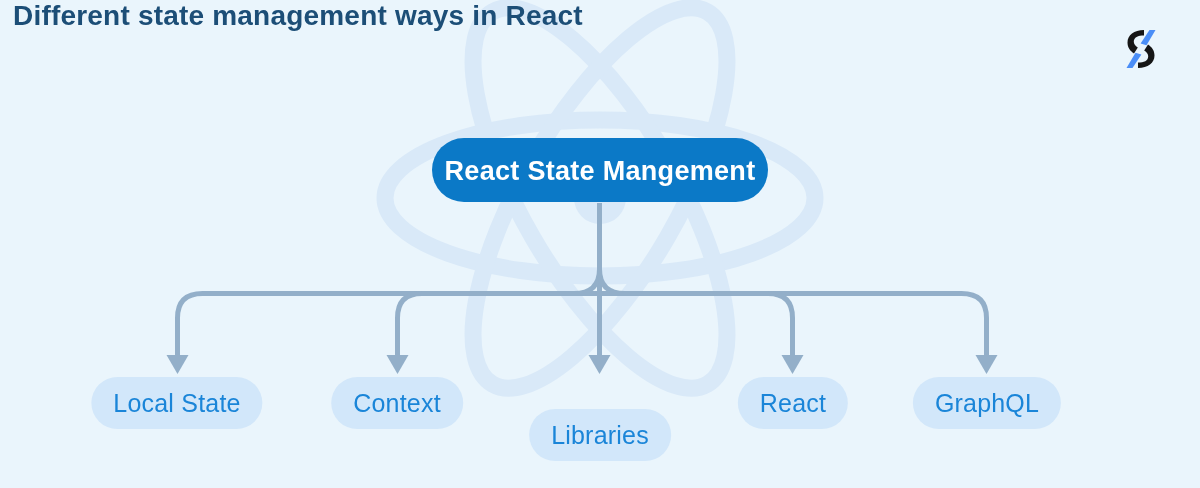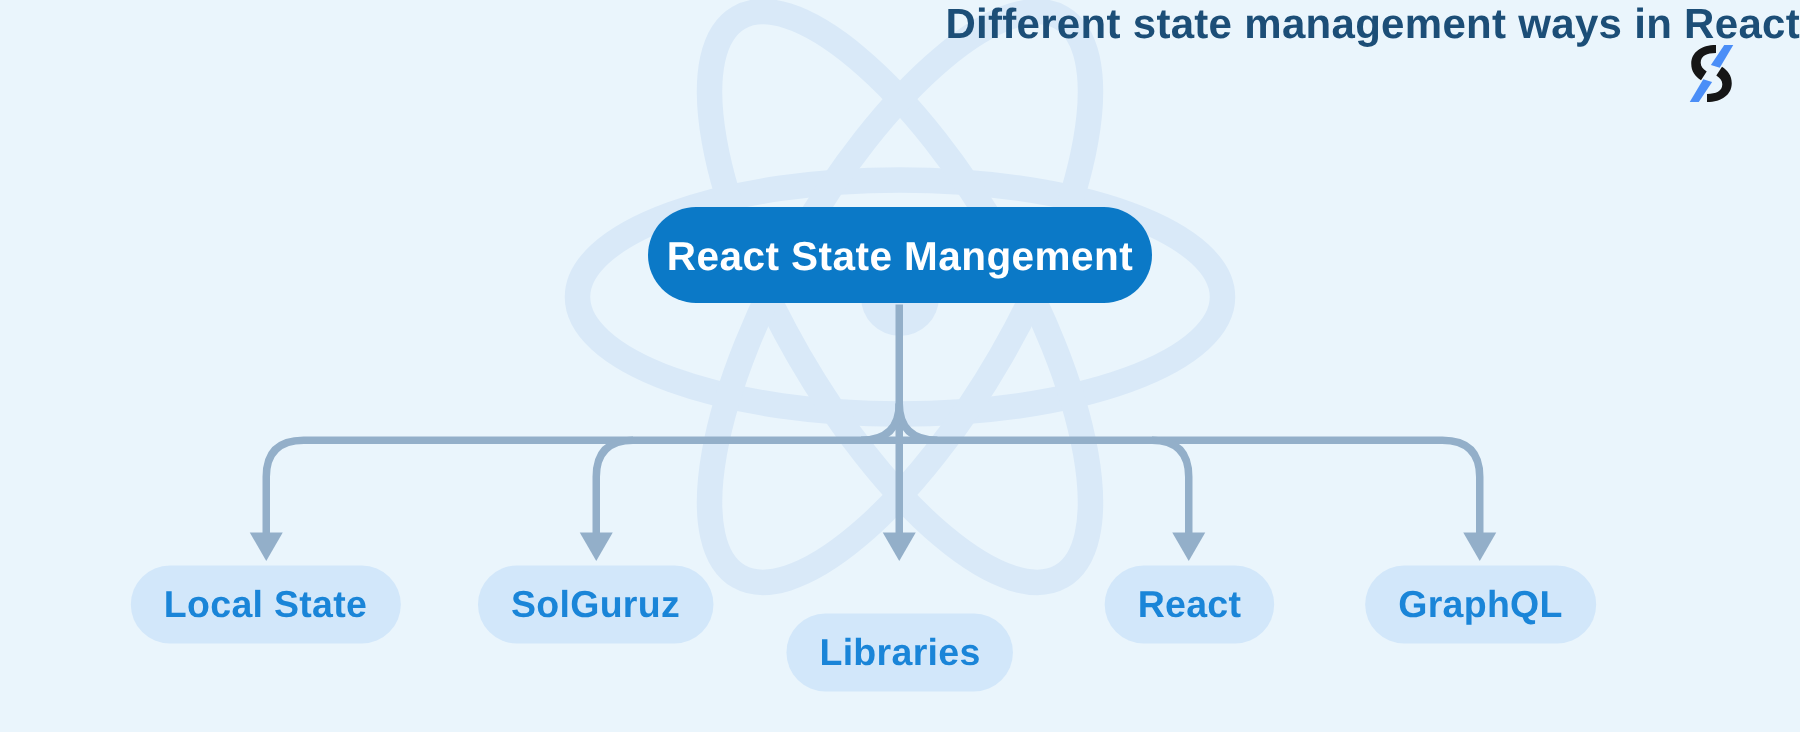--- a/index.html
+++ b/index.html
@@ -12,22 +12,22 @@
   body{font-family:"Liberation Sans", sans-serif;}
   .canvas{
     position:relative; width:1200px; height:488px;
     background:var(--background); overflow:hidden;
   }
   .watermark{position:absolute; left:0; top:0; z-index:0;}
   .watermark ellipse{fill:none; stroke:var(--watermark); stroke-width:17;}
   .watermark circle{fill:var(--watermark);}
   .title{
     position:absolute; left:0; right:0; top:36; z-index:2;
-    text-align:right; font-size:28px; font-weight:700;
-    letter-spacing:.2px; color:var(--title_text); line-height:32px;
+    text-align:left; font-size:28px; font-weight:700;
+    letter-spacing:.2px; color:var(--title_text); line-height:32px;padding-left:13px;
   }
   .brand{
     position:absolute; top:29px; right:42px; z-index:2;
     display:flex; align-items:center; gap:4px;
   }
   .brand-mark{width:34px; height:40px; display:block;}
   .brand-mark .ink{fill:var(--brand_text);}
   .brand-mark .bolt{fill:var(--brand_accent);}
   .brand-name{
     font-size:24px; font-weight:700; color:var(--brand_text); letter-spacing:.2px;
@@ -42,21 +42,21 @@
   .node-root{
     position:absolute; z-index:2; left:432px; top:138px; width:336px; height:64px;
     background:var(--root_node_bg); border-radius:33px;
     color:var(--root_node_text); font-size:27px; font-weight:600;
     line-height:66px; text-align:center; letter-spacing:.3px;
   }
   .node-child{
     position:absolute; z-index:2; top:377px; height:52px;
     transform:translateX(-50%);
     background:var(--child_node_bg); border-radius:26px;
-    color:var(--child_node_text); font-size:25px; font-weight:700;
+    color:var(--child_node_text); font-size:25px; font-weight:400;
     line-height:52px; padding:0 22px; white-space:nowrap; letter-spacing:.2px;
   }
   .c1{left:177px;} .c2{left:397px;} .c3{left:600px;margin-top:32px;} .c4{left:793px;} .c5{left:987px;}
 </style>
 </head>
 <body>
 
 <div class="canvas">
 
   <svg class="watermark" width="1200" height="488" viewBox="0 0 1200 488" aria-hidden="true">
@@ -89,18 +89,18 @@
     <path class="head" d="M166.5,355 L188.5,355 L177.5,374 Z"></path>
     <path class="head" d="M386.5,355 L408.5,355 L397.5,374 Z"></path>
     <path class="head" d="M588.5,355 L610.5,355 L599.5,374 Z"></path>
     <path class="head" d="M781.5,355 L803.5,355 L792.5,374 Z"></path>
     <path class="head" d="M975.5,355 L997.5,355 L986.5,374 Z"></path>
   </svg>
 
   <div class="node-root">React State Mangement</div>
 
   <div class="node-child c1">Local State</div>
-  <div class="node-child c2">SolGuruz</div>
+  <div class="node-child c2">Context</div>
   <div class="node-child c3">Libraries</div>
   <div class="node-child c4">React</div>
   <div class="node-child c5">GraphQL</div>
 
 </div>
 
 </body></html>

